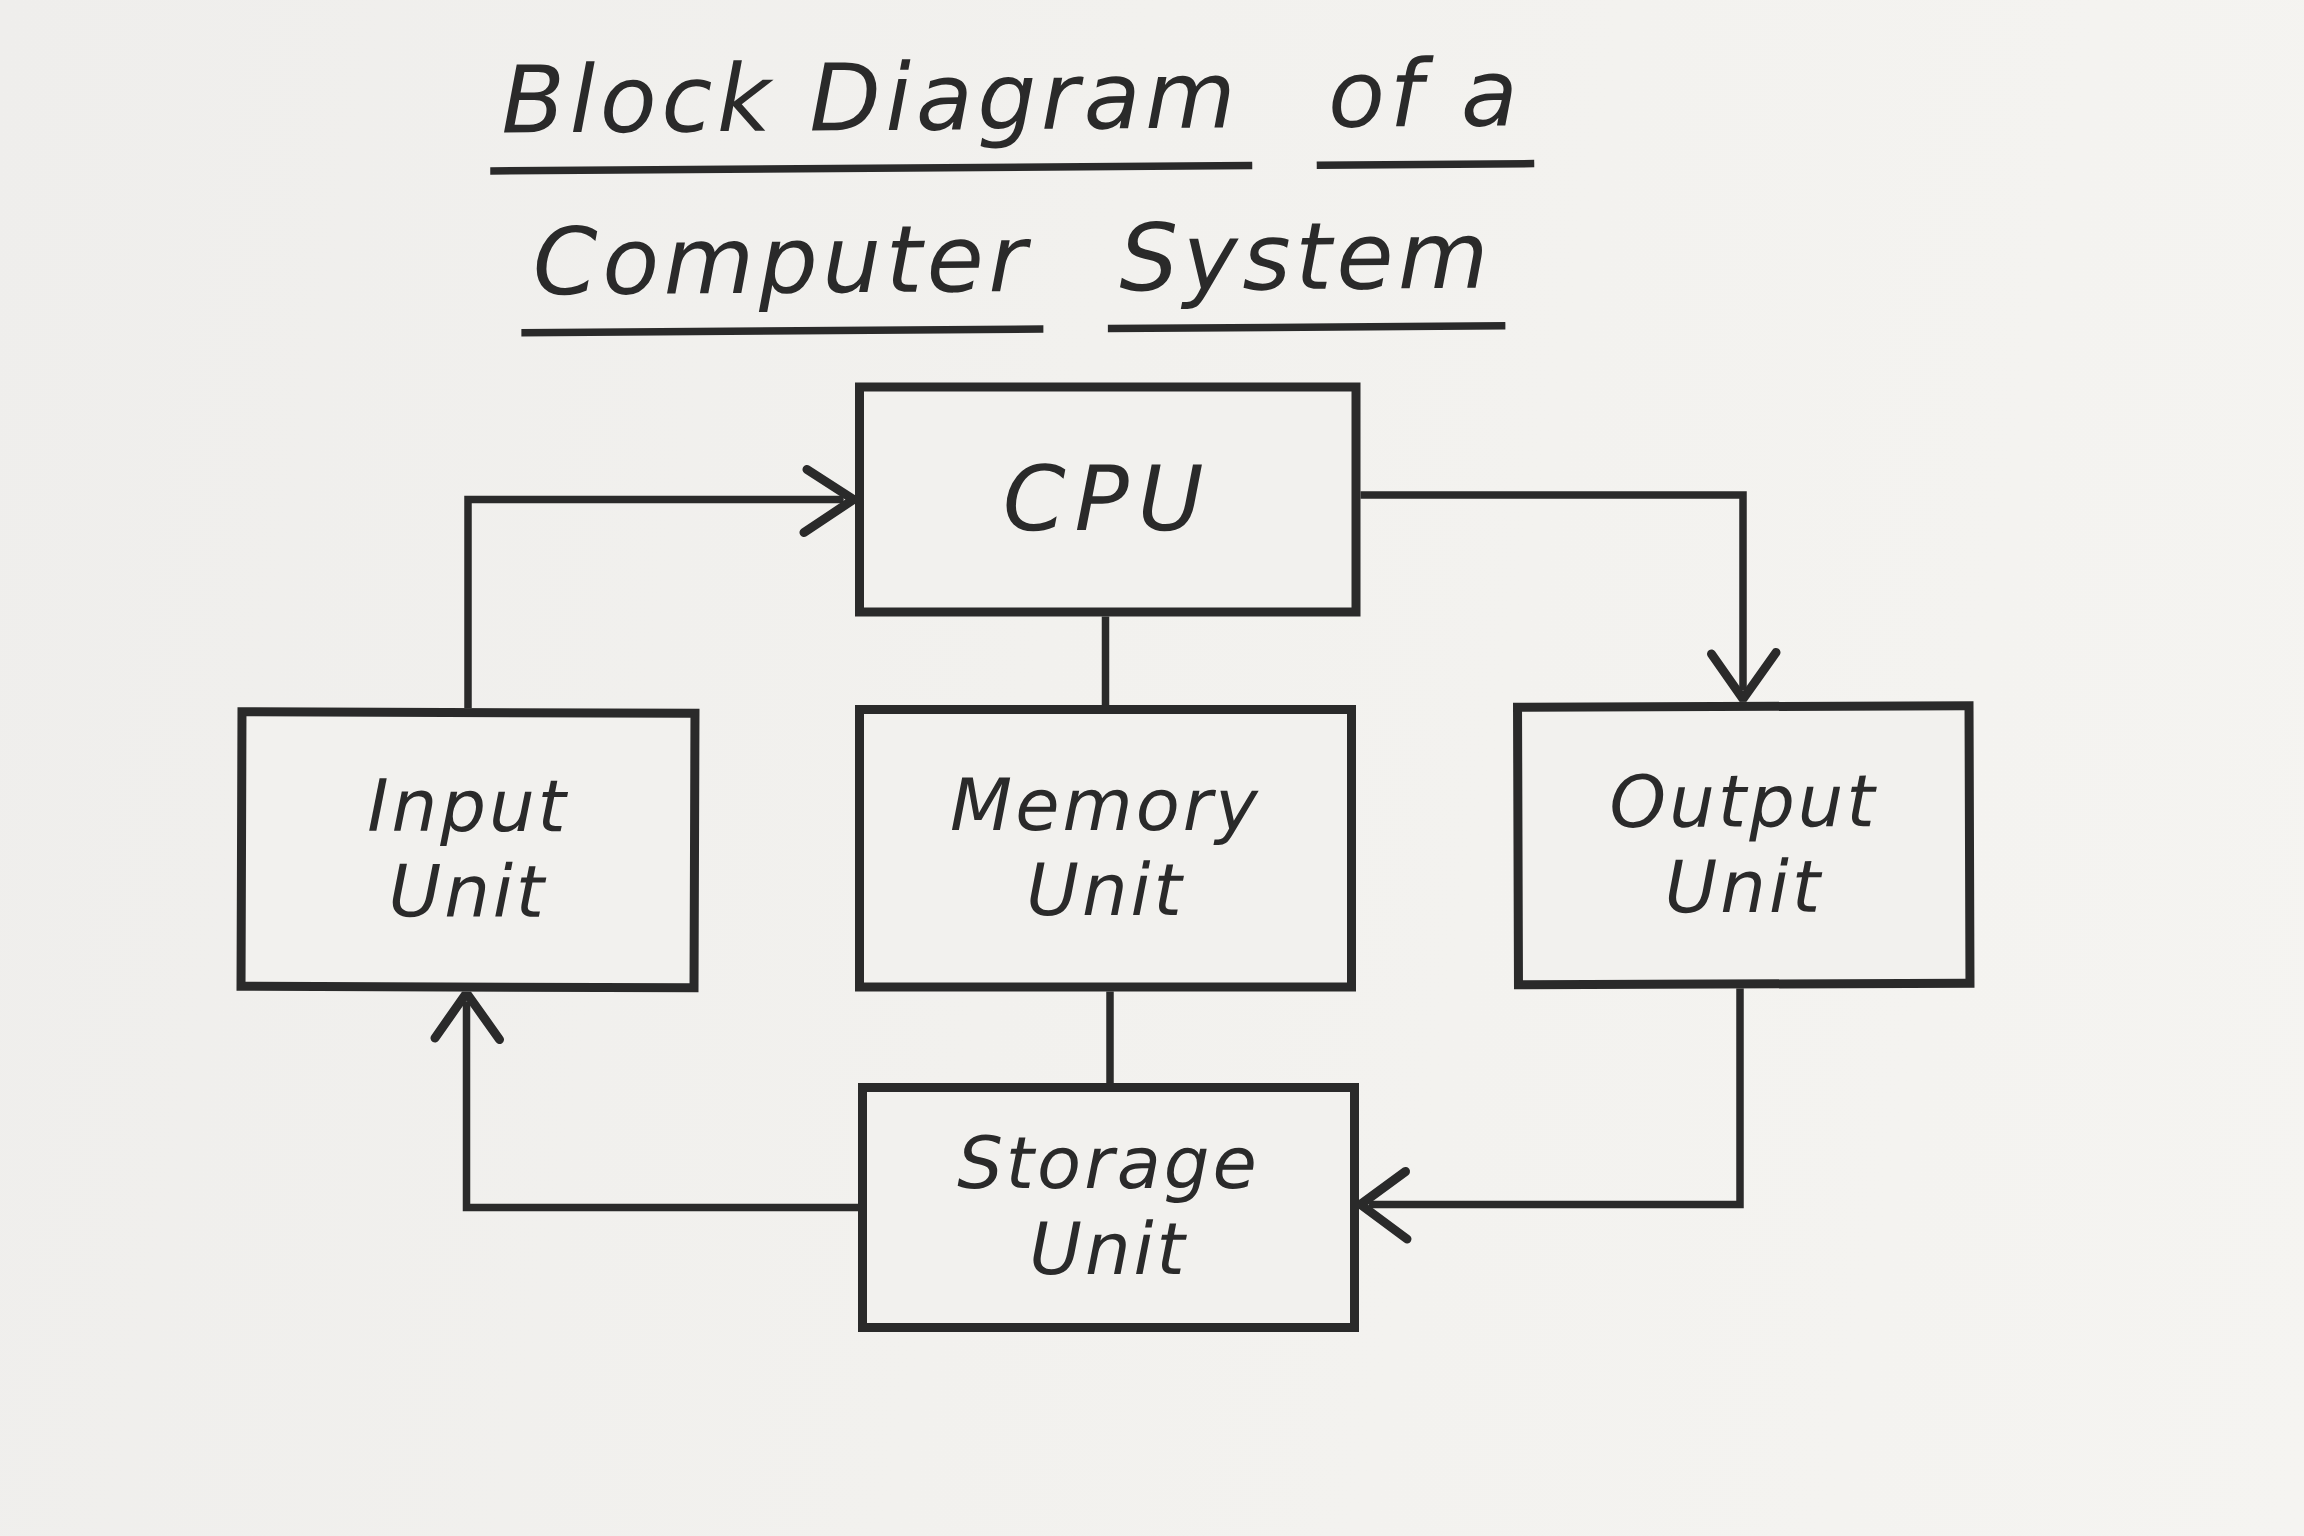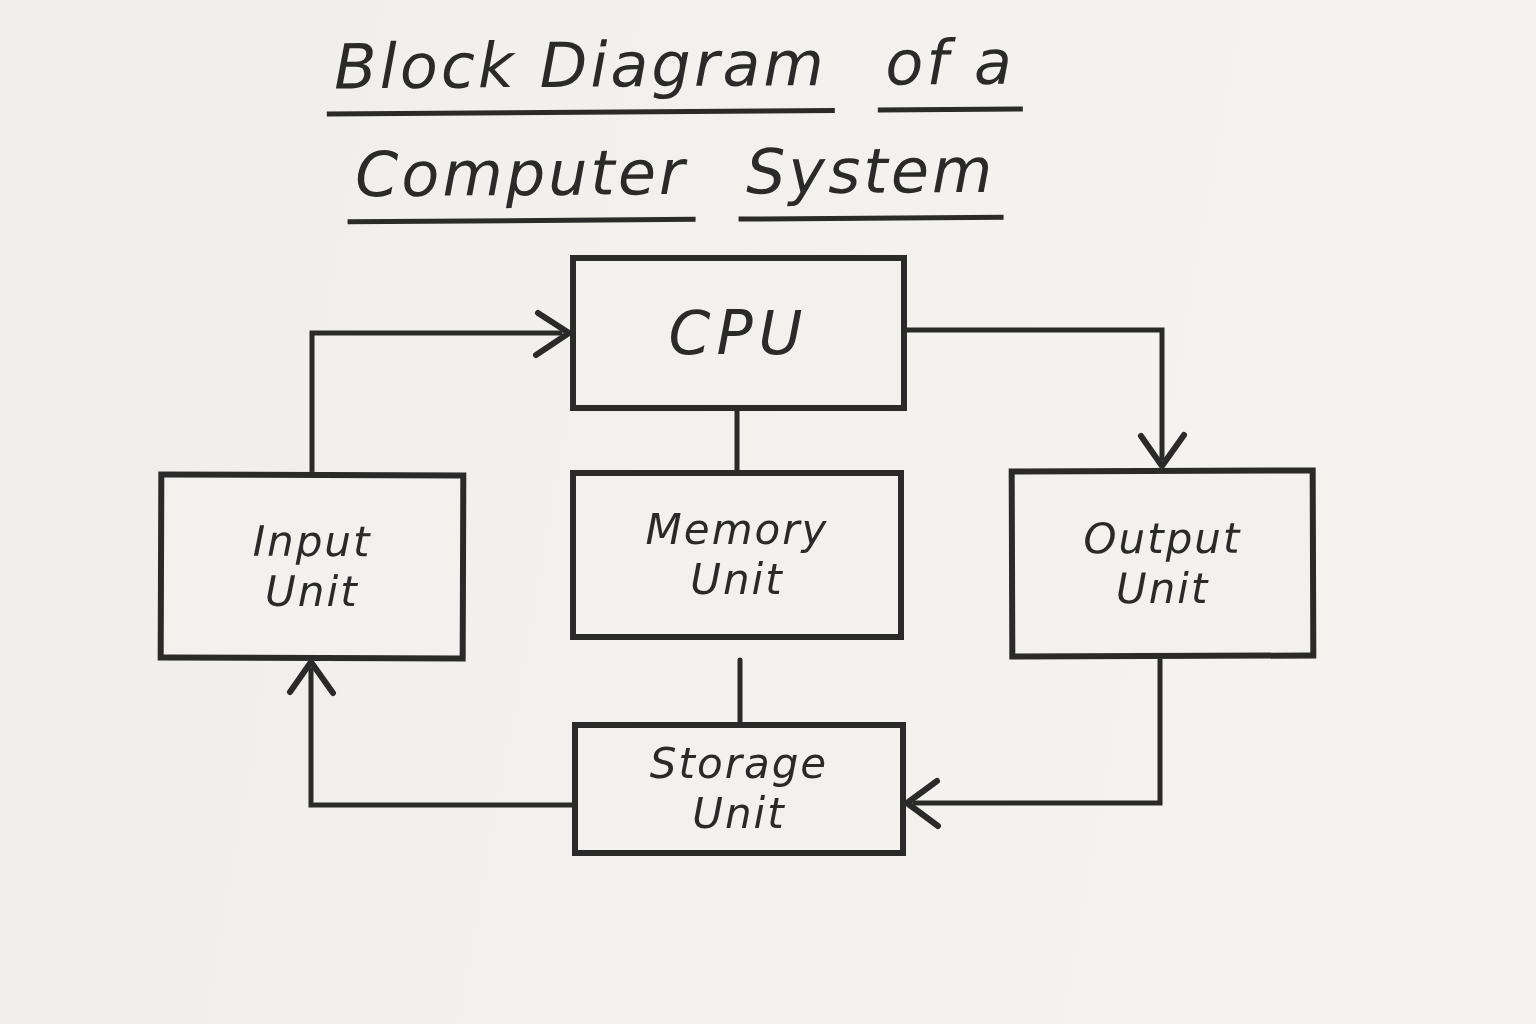--- a/index.html
+++ b/index.html
@@ -64,32 +64,32 @@
     position: absolute;
     border: 6px solid var(--ink);
     background: var(--paper);
     display: flex;
     align-items: center;
     justify-content: center;
     text-align: center;
     box-sizing: border-box;
   }
   .node .label {
-    font-size: 42px;
+    font-size: 48px;
     line-height: 1.18;
     letter-spacing: 2px;
     color: var(--ink);
     white-space: pre-line;
   }
   .node-cpu     { left: 570px;  top: 255px; width: 337px; height: 156px; }
   .node-cpu .label { font-size: 60px; letter-spacing: 6px; }
   .node-input   { left: 158px;  top: 472px; width: 308px; height: 189px; transform: rotate(0.2deg); }
-  .node-memory  { left: 570px;  top: 470px; width: 334px; height: 170px; }
+  .node-memory  { left: 570px;  top: 470px; width: 334px; height: 191px; }
   .node-output  { left: 1009px; top: 468px; width: 307px; height: 191px; transform: rotate(-0.2deg); }
-  .node-storage { left: 572px;  top: 722px; width: 334px; height: 134px; }
+  .node-storage { left: 572px;  top: 722px; width: 334px; height: 166px; }
 </style>
 </head>
 <body>
 
 <div class="canvas">
 
   <div class="title">
     <div class="title-line">
       <span class="u">Block Diagram</span>
       <span class="u">of a</span>

